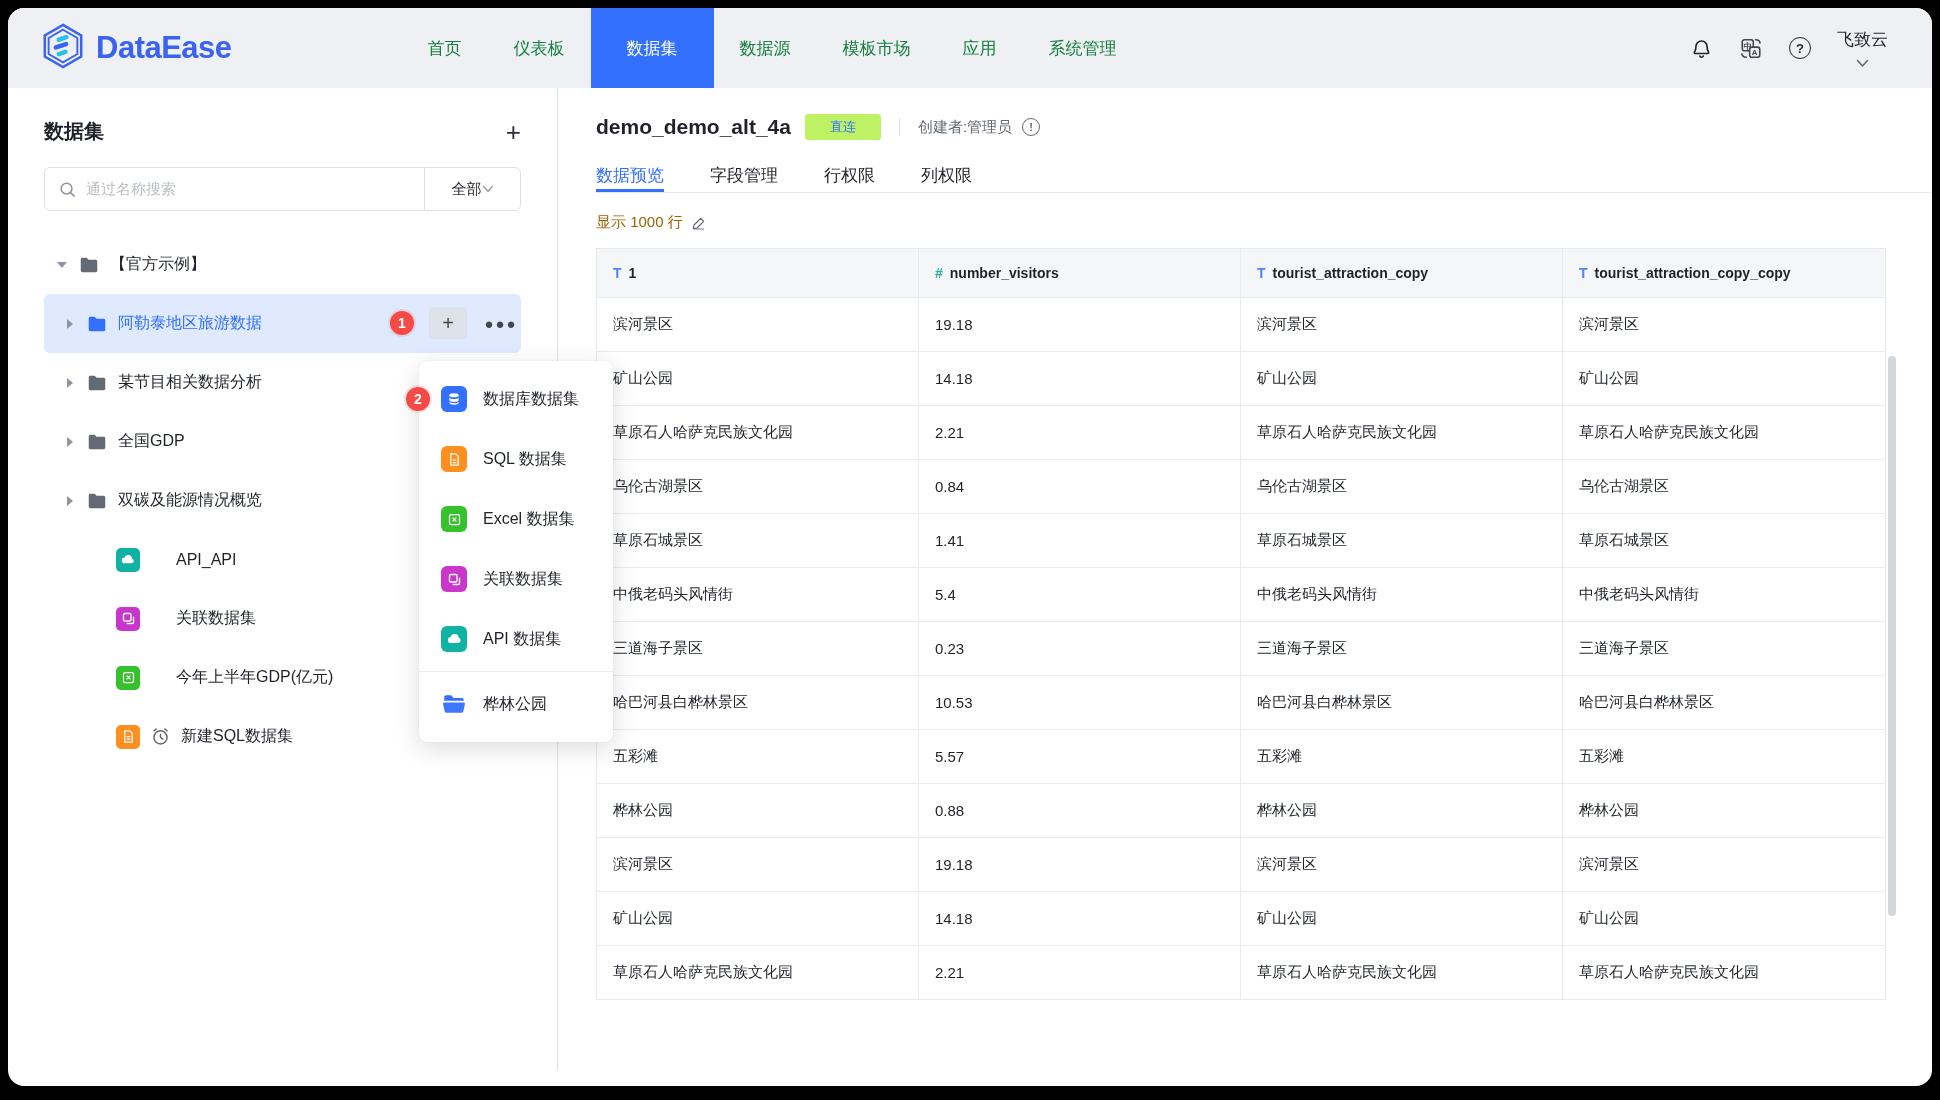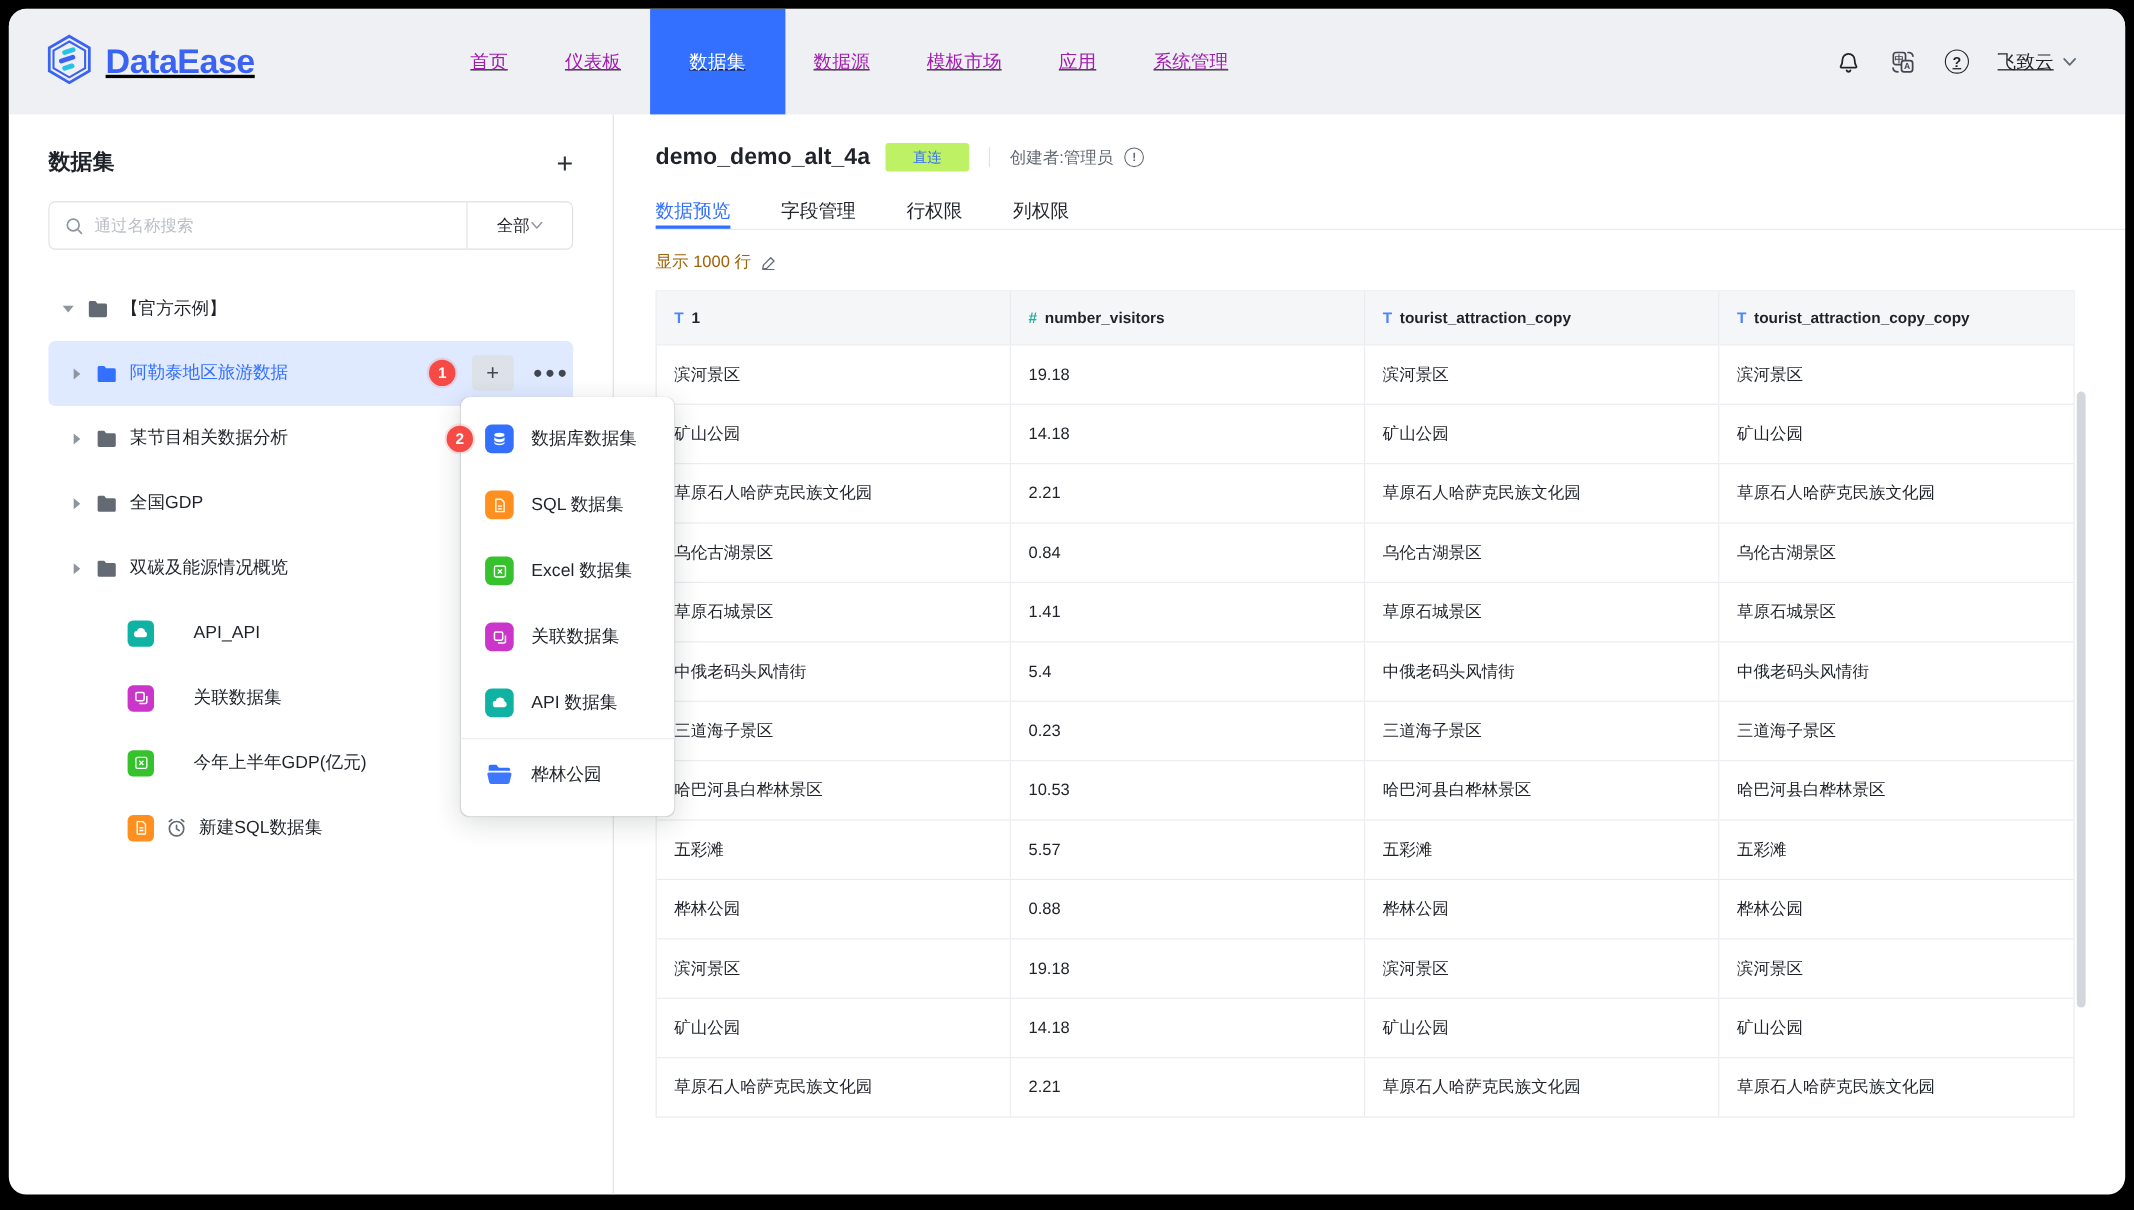--- a/index.html
+++ b/index.html
@@ -1,29 +1,29 @@
 <!DOCTYPE html>
 <html><head>
 <meta charset="utf-8">
 <style>
   * { margin:0; padding:0; box-sizing:border-box; }
   html,body { width:1940px; height:1100px; background:#000; font-family:"Liberation Sans","DejaVu Sans",sans-serif; }
   .app { position:absolute; left:8px; top:8px; width:1924px; height:1078px; background:#fff; border-radius:16px; overflow:hidden; }
 
   
-  .navbar { height:96px; background:#EEF0F4; display:flex; align-items:stretch;text-decoration:underline; }
+  .navbar { height:80px; background:#EEF0F4; display:flex; align-items:stretch; }
   .logo { display:flex; align-items:center; gap:10px; padding-left:32px; }
   .logo-text { font-size:31px; font-weight:bold; color:#3B63F3; letter-spacing:-.5px; }
   .nav-items { display:flex; align-items:stretch; margin-left:170px; }
-  .nav-item { display:flex; align-items:center; padding:0 26px; font-size:17px; color:#a21caf; cursor:pointer; }
+  .nav-item { display:flex; align-items:center; padding:0 26px; font-size:17px; color:#15803d; cursor:pointer; }
   .nav-item.active { background:#3370FF; color:#fff; padding:0 36px; }
   .nav-right { margin-left:auto; display:flex; align-items:center; gap:26px; padding-right:44px; }
   .nav-icon { width:24px; height:24px; display:flex; align-items:center; justify-content:center; }
   .help-circle { width:22px; height:22px; border:1.7px solid #1F2329; border-radius:50%; display:flex; align-items:center; justify-content:center; font-size:13px; font-weight:bold; color:#1F2329; }
-  .user { display:flex; align-items:center; gap:8px; font-size:17px; color:#1F2329; cursor:pointer; }
+  .user { display:flex; align-items:center; gap:8px; font-size:17px; color:#1F2329; cursor:pointer;flex-direction:column; }
 
   
   .body-row { display:flex; height:982px; }
   .sidebar { width:550px; border-right:1px solid #DEE0E3; position:relative; padding:0 36px; }
   .main { flex:1; position:relative; padding-left:38px; }
 
   
   .sb-head { margin-top:30px; display:flex; align-items:center; justify-content:space-between; }
   .sb-title { font-size:20px; font-weight:bold; color:#1F2329; }
   .sb-plus { font-size:26px; font-weight:300; color:#2B2F36; line-height:20px; cursor:pointer; }

